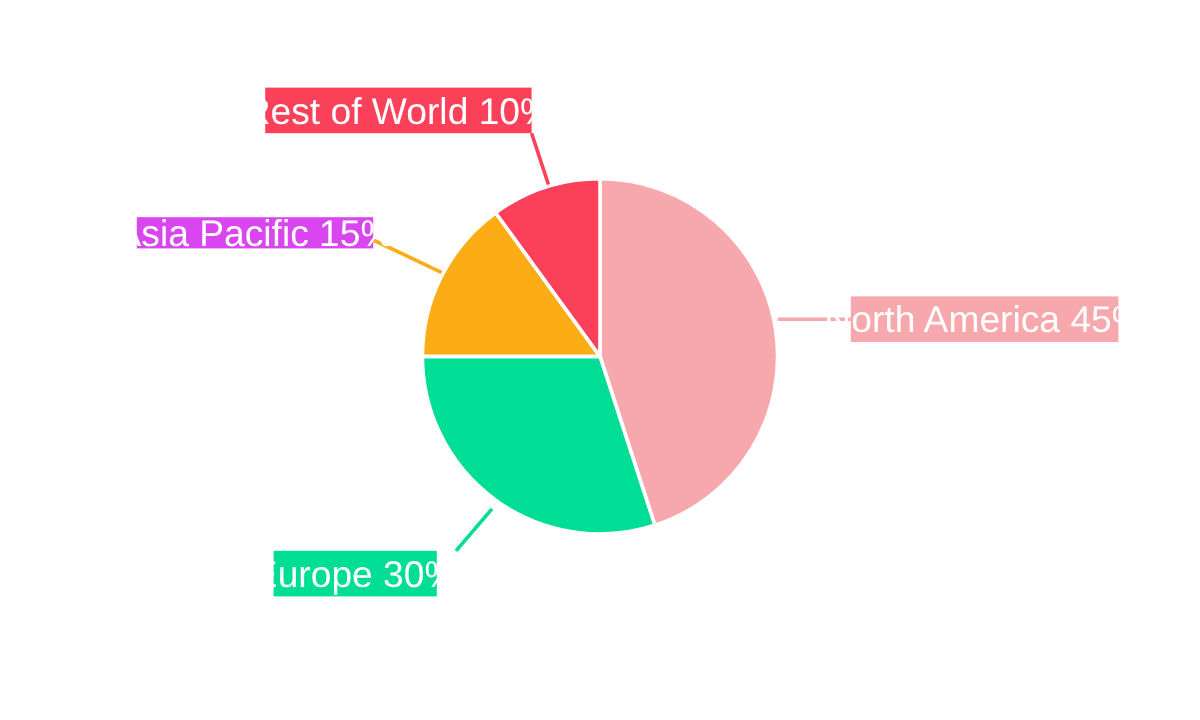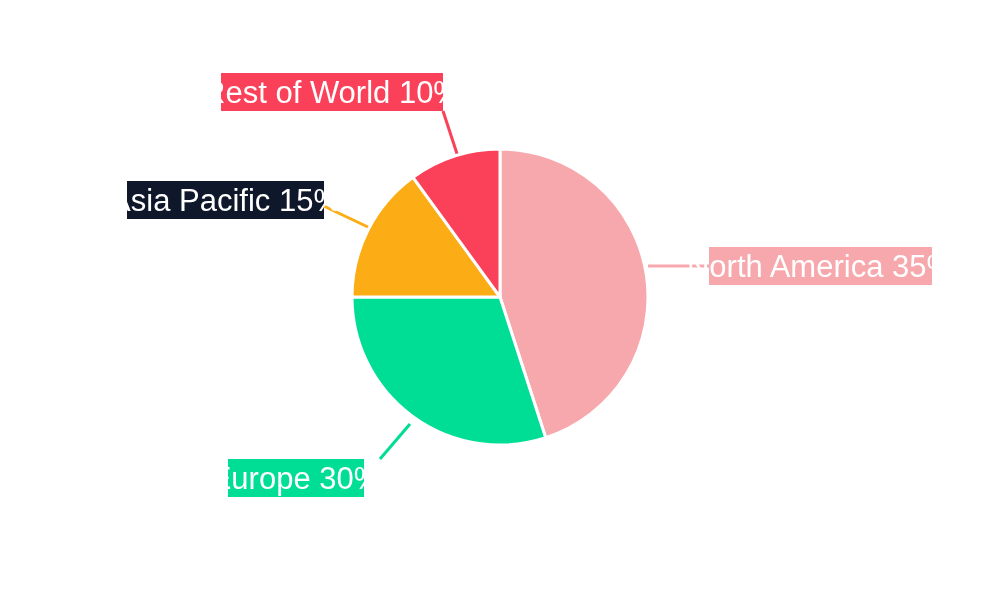--- a/index.html
+++ b/index.html
@@ -61,19 +61,19 @@
       </g>
     <g id="pie-slices">
         <path d="M 500 297 L 500.00 149.00 A 148 148 0 0 1 545.73 437.76 Z" fill="#f7a8ad" class="pie-slice" stroke="#ffffff"></path>
         <path d="M 500 297 L 545.73 437.76 A 148 148 0 0 1 352.00 297.00 Z" fill="#00de95" class="pie-slice" stroke="#ffffff"></path>
         <path d="M 500 297 L 352.00 297.00 A 148 148 0 0 1 413.01 177.27 Z" fill="#fcad16" class="pie-slice" stroke="#ffffff"></path>
         <path d="M 500 297 L 413.01 177.27 A 148 148 0 0 1 500.00 149.00 Z" fill="#fb4159" class="pie-slice" stroke="#ffffff"></path>
       </g>
   </svg>
 
   <div id="labels-layer">
-      <div class="callout-label" style="left: 709px; top: 247px; width: 223px; height: 38px; background: rgb(247, 168, 173);">North America 35%</div>
+      <div class="callout-label" style="left: 709px; top: 247px; width: 223px; height: 38px; background: rgb(247, 168, 173);">North America 45%</div>
       <div class="callout-label" style="left: 228px; top: 459px; width: 136px; height: 38px; background: rgb(0, 222, 149);">Europe 30%</div>
-      <div class="callout-label" style="left: 114px; top: 181px; width: 197px; height: 38px; background: #0f172a; margin-left: 13px;">Asia Pacific 15%</div>
+      <div class="callout-label" style="left: 114px; top: 181px; width: 197px; height: 26px; background: #d946ef;">Asia Pacific 15%</div>
       <div class="callout-label" style="left: 221px; top: 73px; width: 222px; height: 38px; background: rgb(251, 65, 89);">Rest of World 10%</div>
     </div>
 
 </div>
 
 </body></html>

